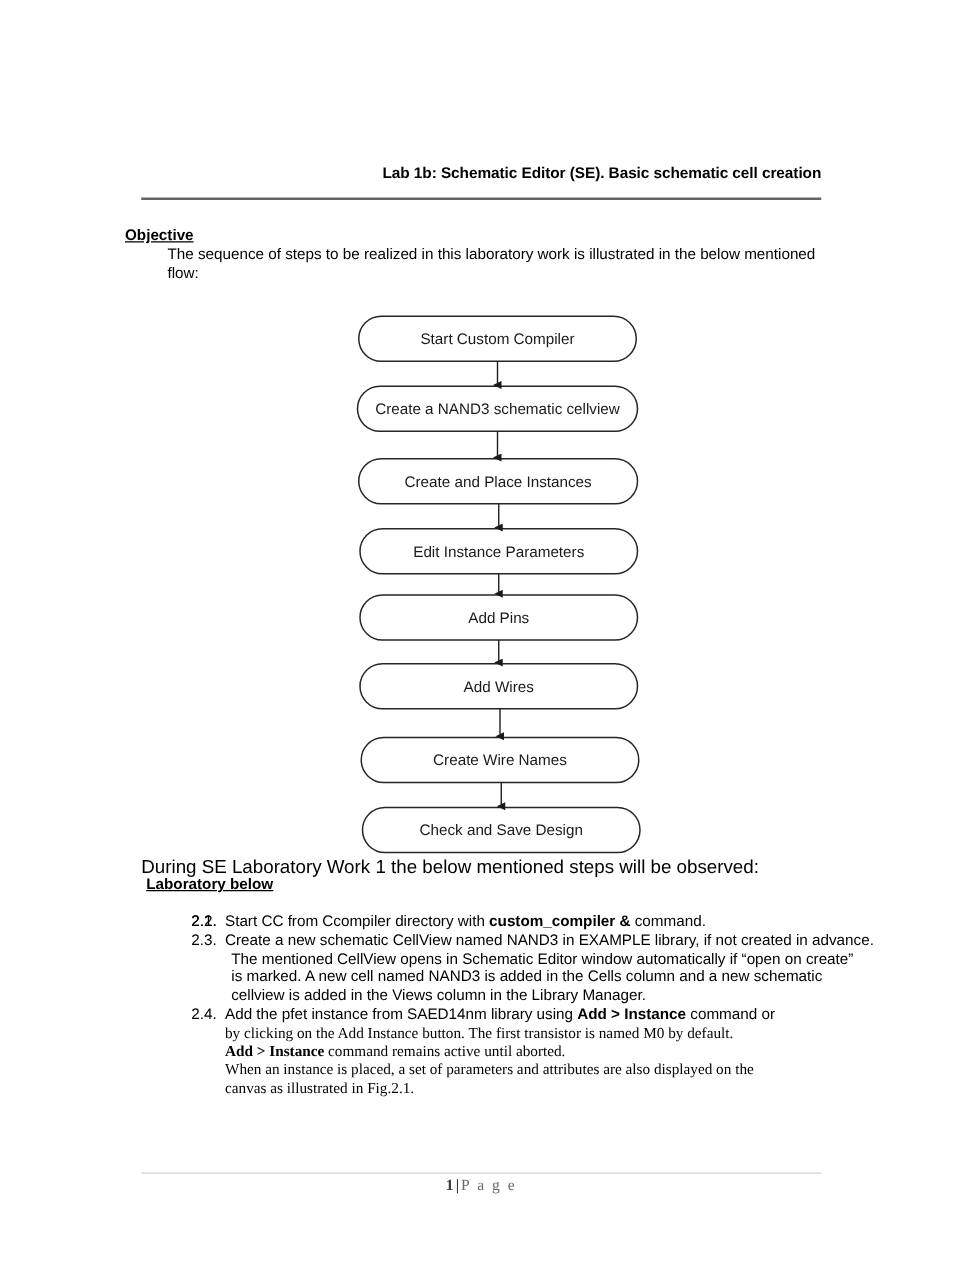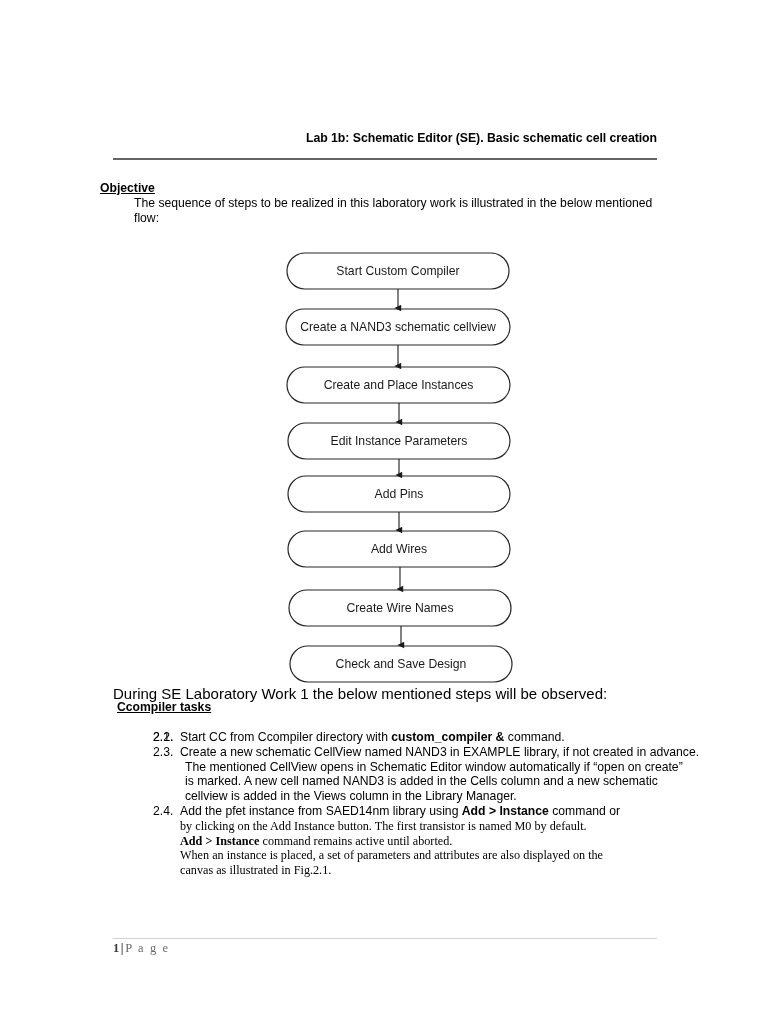--- a/index.html
+++ b/index.html
@@ -133,21 +133,21 @@
     top: 938px;
     width: 544px;
     height: 1px;
     background: #d2d2d2;
   }
   .footer-page {
     position: absolute;
     left: 113px;
     top: 941px;
     width: 544px;
-    text-align: left;
+    text-align: center;
     font-family: "Liberation Serif", serif;
     font-size: 12.5px;
     color: #6b6b6b;
     letter-spacing: 1.6px;
   }
   .footer-page .pnum {
     color: #3a3a3a;
     font-weight: bold;
   }
 </style>
@@ -192,21 +192,21 @@
           <line x1="398" y1="345" x2="398" y2="366" stroke="#1a1a1a" stroke-width="1.1" marker-end="url(#arrowhead)"></line>
           <line x1="399" y1="403" x2="399" y2="422" stroke="#1a1a1a" stroke-width="1.1" marker-end="url(#arrowhead)"></line>
           <line x1="399" y1="459" x2="399" y2="475" stroke="#1a1a1a" stroke-width="1.1" marker-end="url(#arrowhead)"></line>
           <line x1="399" y1="512" x2="399" y2="530" stroke="#1a1a1a" stroke-width="1.1" marker-end="url(#arrowhead)"></line>
           <line x1="400" y1="567" x2="400" y2="589" stroke="#1a1a1a" stroke-width="1.1" marker-end="url(#arrowhead)"></line>
           <line x1="401" y1="626" x2="401" y2="645" stroke="#1a1a1a" stroke-width="1.1" marker-end="url(#arrowhead)"></line>
         </g>
     </svg>
   </div>
 
-  <div class="lab-head">Ccompiler tasks</div>
+  <div class="lab-head">Laboratory below</div>
   <div class="lab-intro">During SE Laboratory Work 1 the below mentioned steps will be observed:</div>
 
   <div class="tasks" id="tasks-list">
       <div class="task"><span class="num">2.1.</span></div>
       <div class="task"><span class="num">2.2.</span><span><span>Start CC from Ccompiler directory with </span><b>custom_compiler &amp;</b><span> command.</span></span></div>
       <div class="task"><span class="num">2.3.</span><span><span>Create a new schematic CellView named NAND3 in EXAMPLE library, if not created in advance.</span></span><span class="cont"><span>The mentioned CellView opens in Schematic Editor window automatically if “open on create”</span></span><span class="cont"><span>is marked. A new cell named NAND3 is added in the Cells column and a new schematic</span></span><span class="cont"><span>cellview is added in the Views column in the Library Manager.</span></span></div>
       <div class="task t24"><span class="num">2.4.</span><span><span>Add the pfet instance from SAED14nm library using </span><b>Add &gt; Instance</b><span> command or</span></span><span class="cont"><span>by clicking on the Add Instance button. The first transistor is named M0 by default.</span></span><span class="cont"><b>Add &gt; Instance</b><span> command remains active until aborted.</span></span><span class="cont"><span>When an instance is placed, a set of parameters and attributes are also displayed on the</span></span><span class="cont"><span>canvas as illustrated in Fig.2.1.</span></span></div>
     </div>
 
   <div class="footer-rule"></div>

